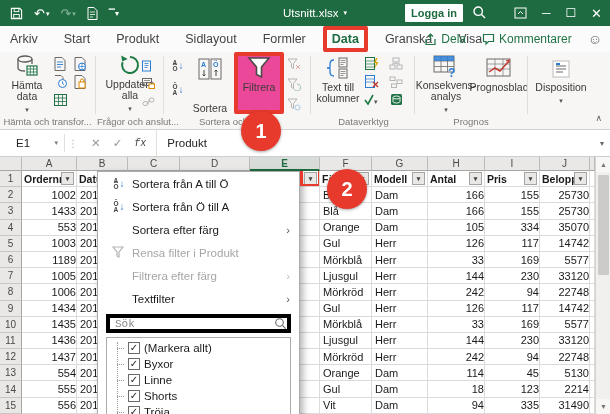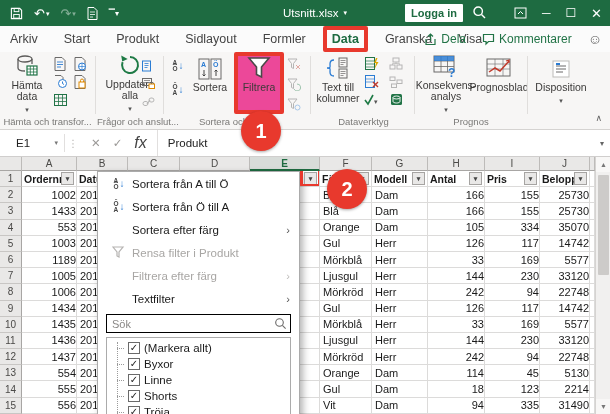--- a/index.html
+++ b/index.html
@@ -39,21 +39,21 @@
   .ddcaret { font-size:7px; color:#555; }
   .chev { position:absolute; right:8px; bottom:6px; color:#666; font-size:9px; }
 
   
   .fbar { position:absolute; left:0; top:130px; width:610px; height:27px; background:#fff; border-bottom:1px solid #d0cecd; display:flex; align-items:stretch; font-size:11.5px; color:#222; }
   .namebox { width:64px; display:flex; align-items:center; padding-left:16px; position:relative; }
   .namebox .nb-caret { position:absolute; right:6px; font-size:7px; color:#777; }
   .fbar-sep { width:1px; background:#e1dfde; margin:4px 0; }
   .fbar-dots { display:flex; align-items:center; color:#b5b3b1; padding:0 3px; font-size:10px; }
   .fbtns { display:flex; align-items:center; gap:12px; padding:0 10px; color:#9b9997; }
-  .fx { font-family:Liberation Sans, sans-serif; font-style:italic; color:#444; font-size:16px; }
+  .fx { font-family:Liberation Mono, monospace; font-style:italic; color:#444; font-size:10px; }
   .fcontent { flex:1; display:flex; align-items:center; padding-left:10px; border-left:1px solid #e1dfde; }
   .fbar-caret { display:flex; align-items:center; padding-right:6px; color:#666; font-size:8px; }
 
   
   .sheet { position:absolute; left:0; top:157px; width:595px; height:257px; background:#fff; }
   .colhead, .gridbody { display:grid; grid-template-columns:22px 55px 51px 52px 70px 70px 52px 56px 57px 55px 50px 5px; }
   .colhead { grid-auto-rows:14px; }
   .gridbody { grid-auto-rows:16.2px; }
   .ch { background:#e9e8e7; border-right:1px solid #bdbbb9; border-bottom:1px solid #a8a6a4; font-size:10px; color:#4a4947; display:flex; align-items:center; justify-content:center; }
   .ch.sel { background:#d8dcd9; border-bottom:2px solid #1e6b41; color:#1e6b41; font-weight:bold; }
@@ -75,21 +75,21 @@
   .mi { height:23px; display:flex; align-items:center; padding-left:8px; position:relative; }
   .mi .mi-icon { width:26px; display:flex; align-items:center; justify-content:center; flex:none; }
   .mi .sub { position:absolute; right:9px; color:#555; font-size:11px; }
   .mi.disabled { color:#a8a6a4; }
   .mi.disabled .sub { color:#bdbbb9; }
   .mi-noicon { padding-left:34px; }
   .sorticon { display:flex; align-items:center; gap:1px; }
   .sorticon .ltrs { font-size:6.5px; line-height:6px; color:#444; font-weight:bold; }
   .sorticon .arr { color:#2b7cd3; font-size:10px; }
   .searchwrap { margin:4px 8px 4px 8px; position:relative; }
-  .searchwrap input { width:100%; height:19px; border:1px solid #000000; font-size:11px; padding:0 20px 0 5px; color:#333; font-family:Liberation Sans, sans-serif; }
+  .searchwrap input { width:100%; height:19px; border:4px solid #000000; font-size:11px; padding:0 20px 0 5px; color:#333; font-family:Liberation Mono, monospace; }
   .searchwrap input::placeholder { color:#8a8886; }
   .searchwrap .mag { position:absolute; right:4px; top:3px; }
   .fl-list { margin:2px 8px 0 8px; border:1px solid #ababab; height:160px; overflow:hidden; position:relative; padding-top:2px; }
   .fl-list::before { content:""; position:absolute; left:10px; top:4px; bottom:0; border-left:1px dotted #9a9a9a; }
   .fl-item { height:16px; display:flex; align-items:center; gap:4px; padding-left:10px; font-size:11.5px; }
   .fl-item .stub { width:7px; border-top:1px dotted #9a9a9a; flex:none; }
   .cbx { width:12px; height:12px; border:1px solid #6a6a6a; background:#fff; font-size:10px; line-height:10px; color:#222; display:flex; align-items:center; justify-content:center; flex:none; }
 
   
   .anno-box { position:absolute; border:4px solid #e8392d; border-radius:2px; z-index:15; pointer-events:none; }
@@ -274,21 +274,21 @@
             <span class="arr">↓</span>
           </span>
         </span>
       <span class="sic">
           <span class="sorticon">
             <span class="ltrs">Ö<br>A</span>
             <span class="arr">↓</span>
           </span>
         </span>
     </div>
-    <div class="bigbtn" style="left:188px; width:44px;">
+    <div class="bigbtn" style="left:188px; width:44px;justify-content:space-between;">
       <span class="bicon">
         <svg width="24" height="22" viewBox="0 0 24 22">
             <rect x="1" y="1" width="10" height="20" fill="none" stroke="#6a6968"></rect>
             <rect x="13" y="1" width="10" height="20" fill="none" stroke="#6a6968"></rect>
             <text x="3" y="9" font-size="7" fill="#2b7cd3" font-weight="bold">A</text>
             <text x="15" y="9" font-size="7" fill="#2b7cd3" font-weight="bold">Ö</text>
             <path d="M6 12v6M4.5 16.5L6 18l1.5-1.5" fill="none" stroke="#444"></path>
             <path d="M18 18v-6M16.5 13.5L18 12l1.5 1.5" fill="none" stroke="#444"></path>
           </svg>
       </span>

